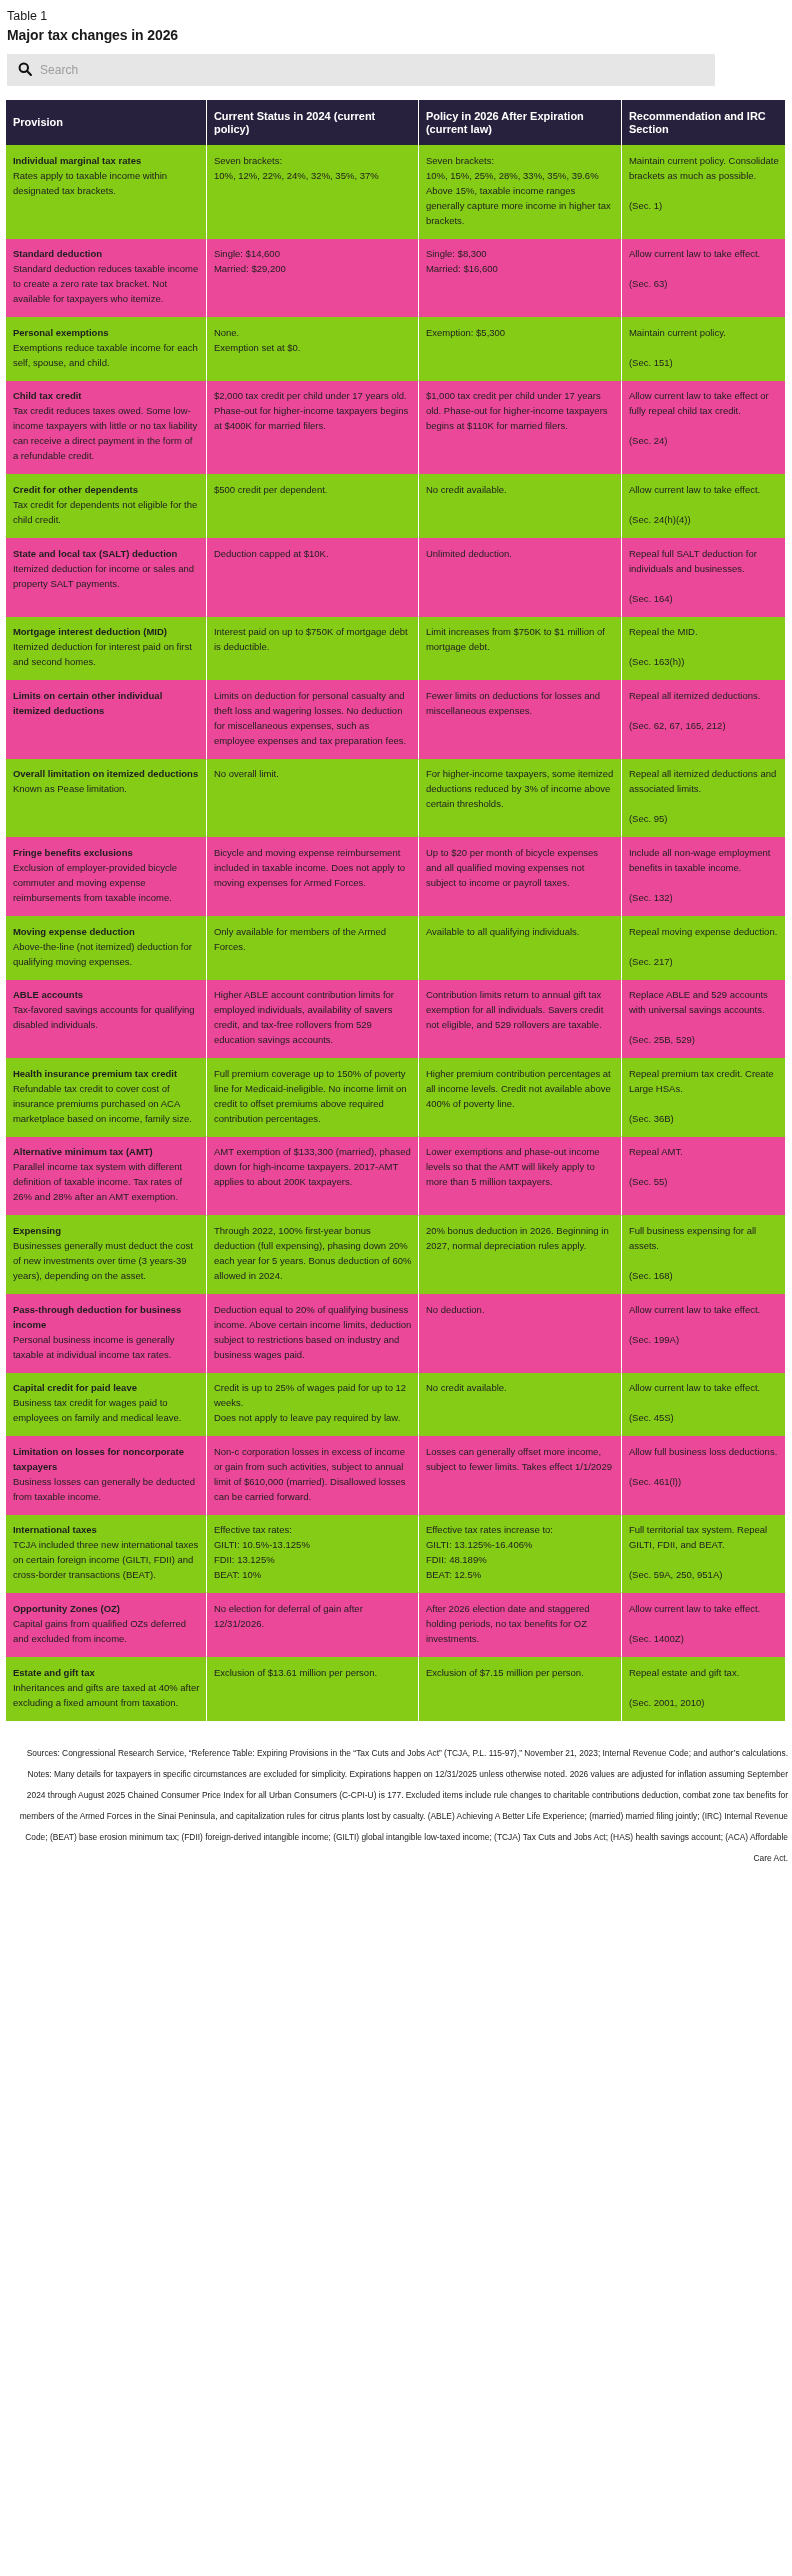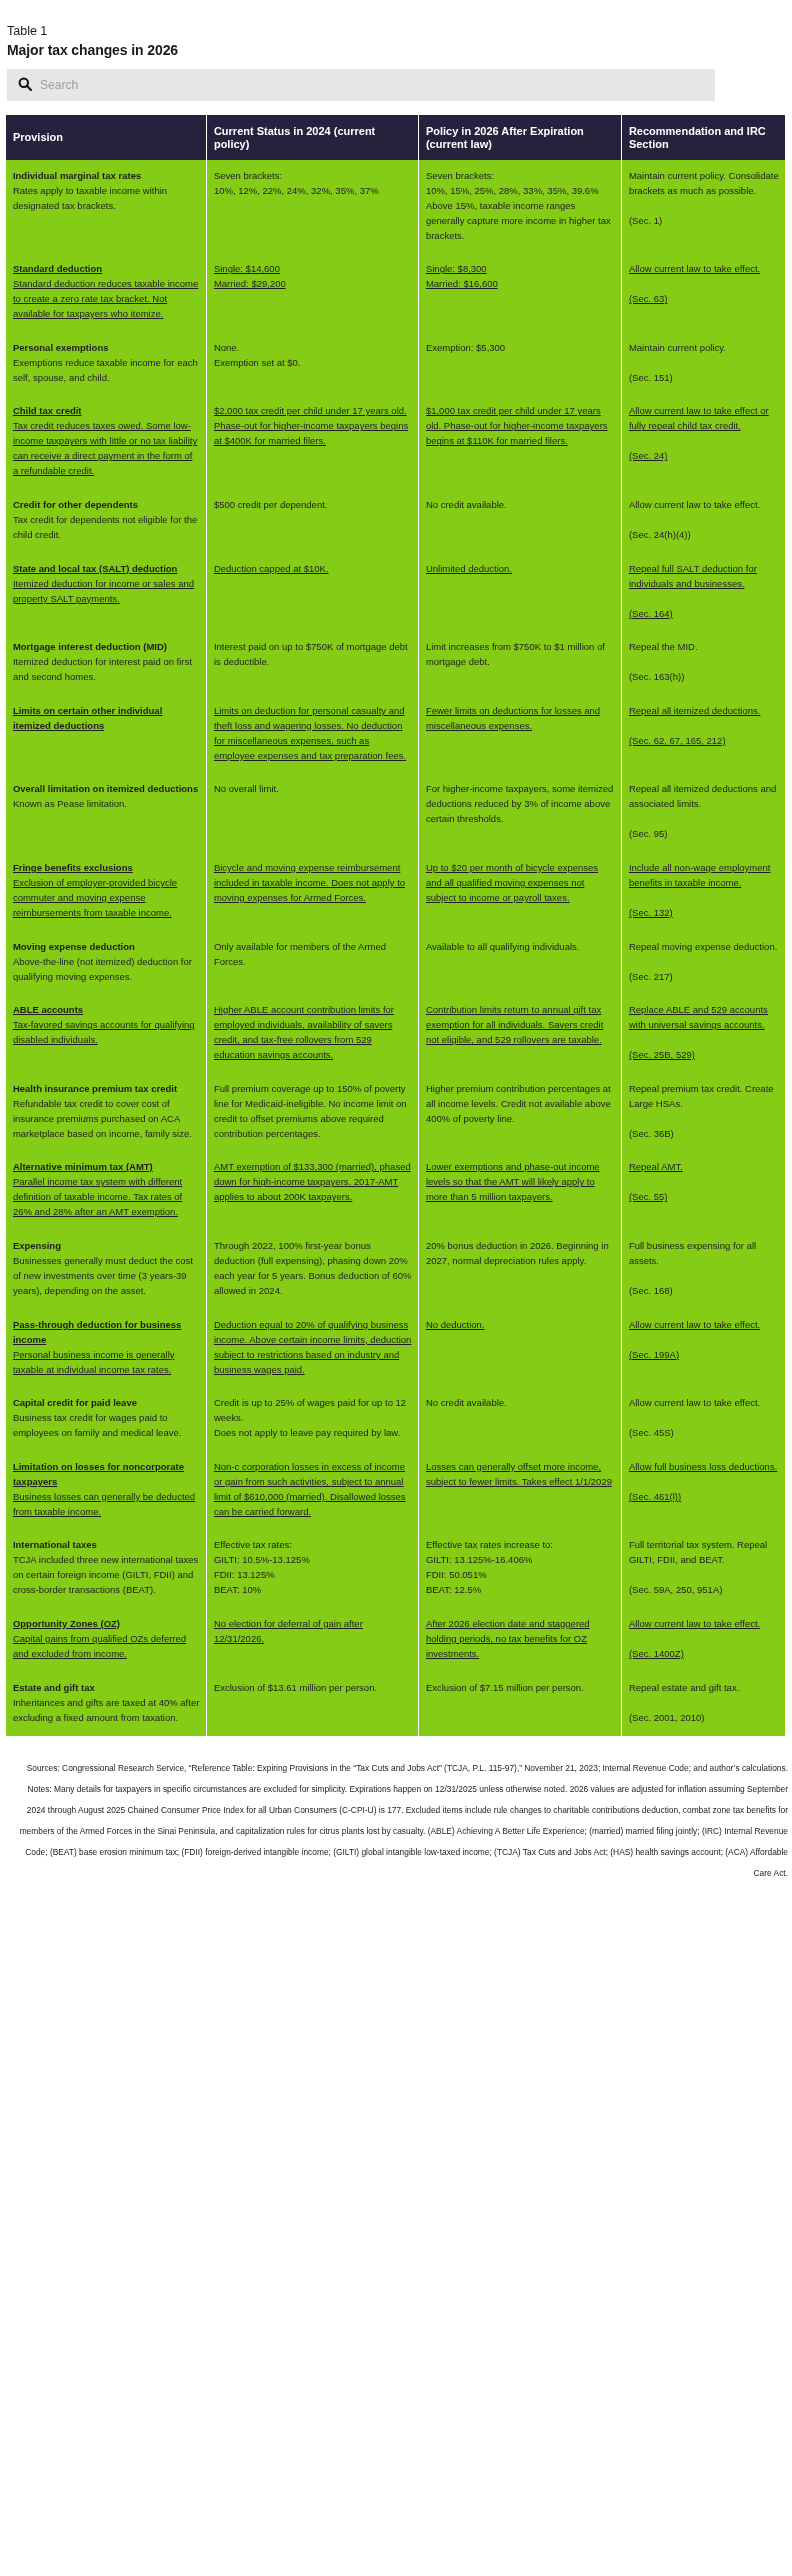--- a/index.html
+++ b/index.html
@@ -6,21 +6,21 @@
     html, body { background: #ffffff; }
     body {
       width: 792px;
       font-family: "Liberation Sans", "DejaVu Sans", sans-serif;
       color: #1e1e1e;
       padding: 0 4.4px 0 7px;
     }
     .table-label {
       font-size: 12.5px;
       font-weight: 400;
-      padding-top: 24px;
+      padding-top: 9px;
       line-height: 14px;
       color: #1a1a1a;
     }
     .table-title {
       font-size: 14px;
       font-weight: 700;
       line-height: 20.7px;
       margin-top: 2.2px;
       color: #1a1a1a;
       letter-spacing: -0.1px;
@@ -67,21 +67,21 @@
       height: 45px;
     }
     table.data td {
       font-size: 9.5px;
       line-height: 15px;
       vertical-align: top;
       padding: 7.6px 6.5px 11px 6.5px;
       color: #1e1e1e;
     }
     table.data tr.odd td { background: #84cc16; }
-    table.data tr.even td { background: #84cc16; text-decoration: underline; }
+    table.data tr.even td { background: #ec4899; }
     table.data td .prov-title { font-weight: 700; display: block; }
     table.data td .prov-desc { display: block; }
     .cell-lines span { display: block; }
     .rec-section { display: block; margin-top: 15px; }
 
     .col1 { width: 200px; }
     .col2 { width: 211px; }
     .col3 { width: 202px; }
     .col4 { width: 163px; }
 
@@ -376,21 +376,21 @@
           </td>
           <td class="cell-lines">
             <span>Effective tax rates:</span>
             <span>GILTI: 10.5%-13.125%</span>
             <span>FDII: 13.125%</span>
             <span>BEAT: 10%</span>
           </td>
           <td class="cell-lines">
             <span>Effective tax rates increase to:</span>
             <span>GILTI: 13.125%-16.406%</span>
-            <span>FDII: 50.051%</span>
+            <span>FDII: 48.189%</span>
             <span>BEAT: 12.5%</span>
           </td>
           <td><span>Full territorial tax system. Repeal GILTI, FDII, and BEAT.</span><span class="rec-section">(Sec. 59A, 250, 951A)</span></td>
         </tr>
         <tr class="even">
           <td>
             <span class="prov-title">Opportunity Zones (OZ)</span>
             <span class="prov-desc">Capital gains from qualified OZs deferred and excluded from income.</span>
           </td>
           <td class="cell-lines">

